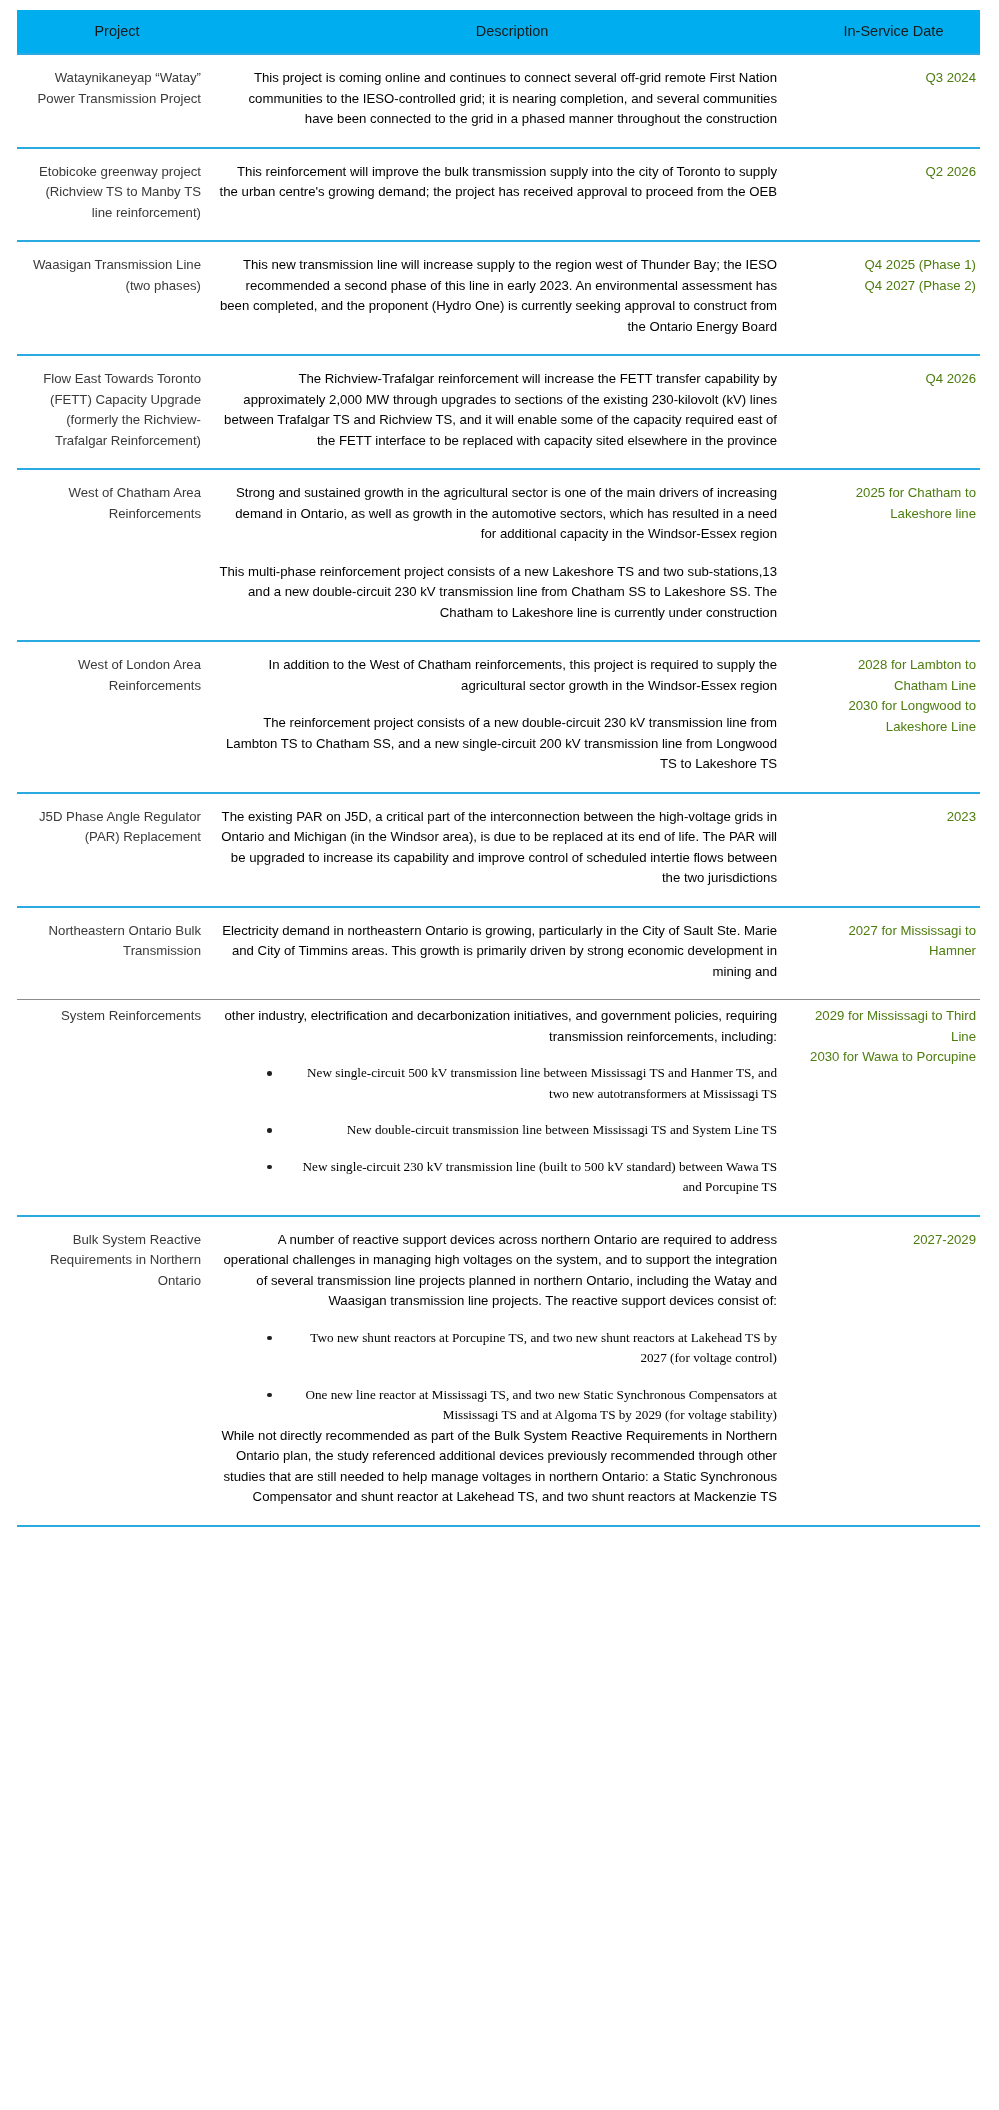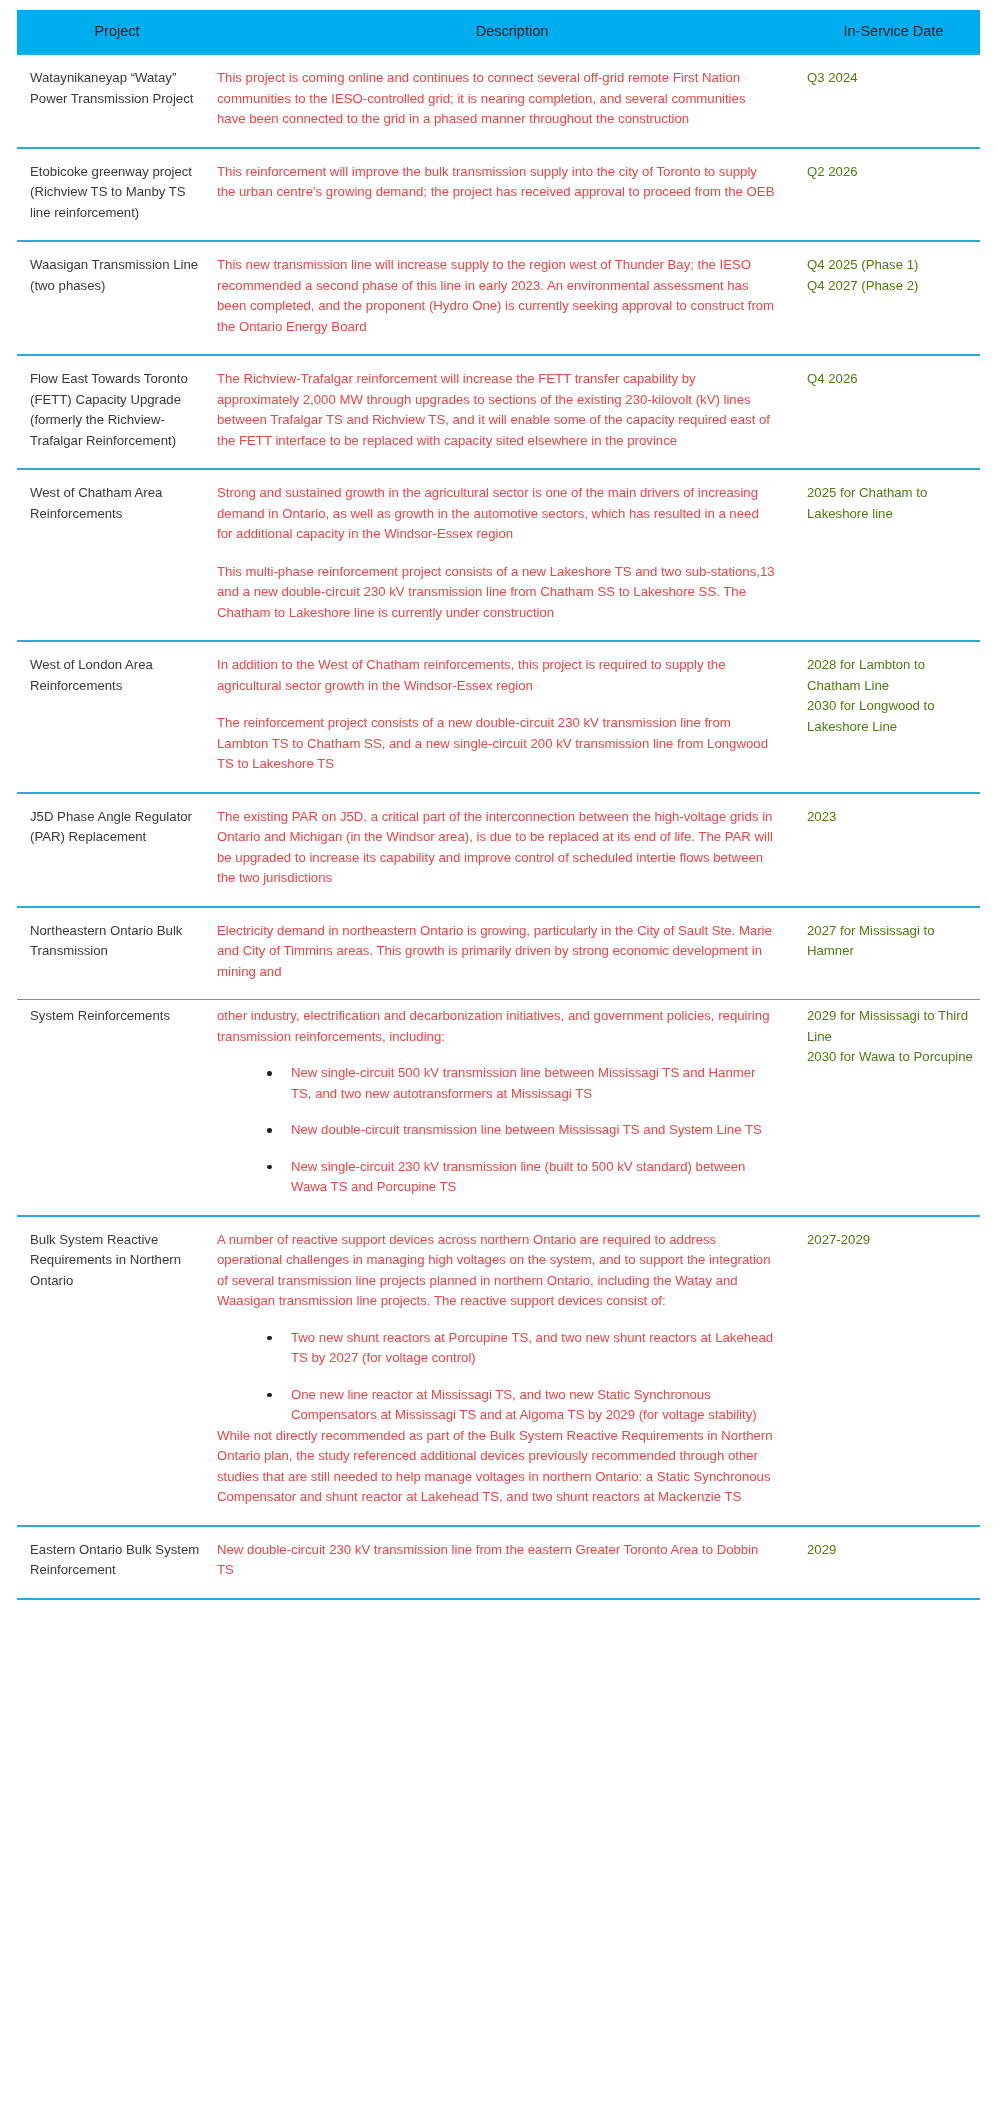--- a/index.html
+++ b/index.html
@@ -43,40 +43,41 @@
   }
   col.c-project   { width: 200px; }
   col.c-desc      { width: 590px; }
   col.c-date      { width: 173px; }
 
   
   tbody td {
     vertical-align: top;
     font-size: 13.2px;
     line-height: 20.5px;
-    color: #ef4444;
+    color: #000000;
     padding: 13px 14px 17px 0;
     border: none;
   }
   td.project {
     padding-left: 13px;
     padding-right: 16px;
     color: #3a3a3a;
   }
   td.desc {
     padding-right: 30px;
   }
   td.date {
     color: #4d7c0f;
     padding-right: 4px;
   }
 
   
   tbody tr.brow > td {
     border-top: 2.6px solid #29abe2;
+    text-align: right;
   }
   tbody tr.brow.thin > td {
     border-top: 1.3px solid #8c8c8c;
   }
   tbody tr.brow.nogap > td {
     padding-top: 6px;
   }
   tfoot td {
     border-top: 2.6px solid #29abe2;
     height: 0;
@@ -92,20 +93,21 @@
 
   ul.blist {
     margin: 16px 0 0 0;
     padding: 0 0 0 48px;
     list-style: none;
   }
   ul.blist li {
     position: relative;
     margin: 0 0 16px 0;
     padding-left: 26px;
+    font-family: Liberation Serif, serif;
   }
   ul.blist li:last-child { margin-bottom: 0; }
   ul.blist li::before {
     content: "";
     position: absolute;
     left: 2px;
     top: 8px;
     width: 4.5px;
     height: 4.5px;
     border-radius: 50%;
@@ -263,31 +265,20 @@
             <li>Two new shunt reactors at Porcupine TS, and two new shunt reactors at Lakehead TS by 2027 (for voltage control)</li>
             <li>One new line reactor at Mississagi TS, and two new Static Synchronous Compensators at Mississagi TS and at Algoma TS by 2029 (for voltage stability)</li>
           </ul>
           <p class="para tight dgap">While not directly recommended as part of the Bulk System Reactive Requirements in Northern Ontario plan, the study referenced additional devices previously recommended through other studies that are still needed to help manage voltages in northern Ontario: a Static Synchronous Compensator and shunt reactor at Lakehead TS, and two shunt reactors at Mackenzie TS</p>
         </td>
         <td class="date">
           <p class="para tight">2027-2029</p>
         </td>
       </tr>
 
-      <tr class="brow">
-        <td class="project">
-          <p class="para tight">Eastern Ontario Bulk System Reinforcement</p>
-        </td>
-        <td class="desc">
-          <p class="para">New double-circuit 230 kV transmission line from the eastern Greater Toronto Area to Dobbin TS</p>
-        </td>
-        <td class="date">
-          <p class="para tight">2029</p>
-        </td>
-      </tr>
 
     </tbody>
 
     <tfoot>
       <tr>
         <td></td>
         <td></td>
         <td></td>
       </tr>
     </tfoot>

